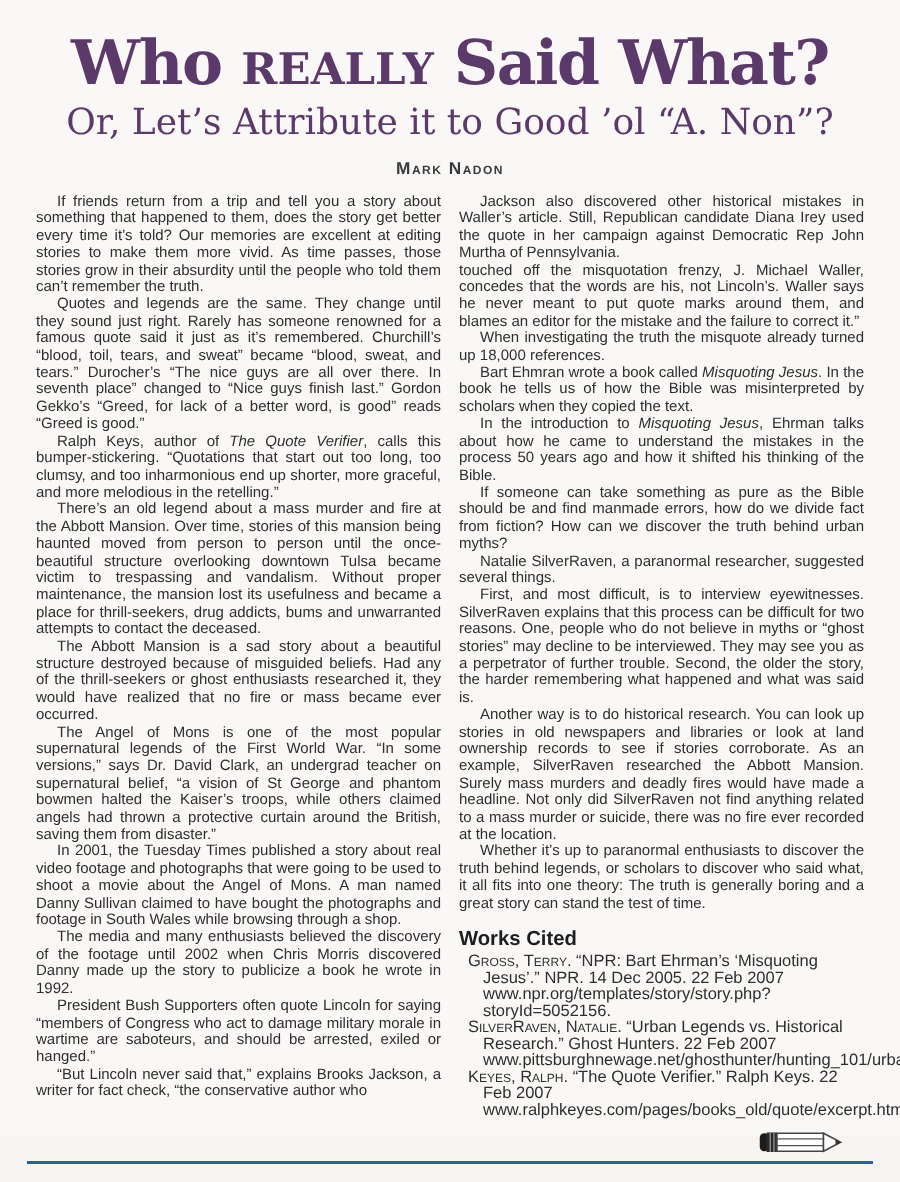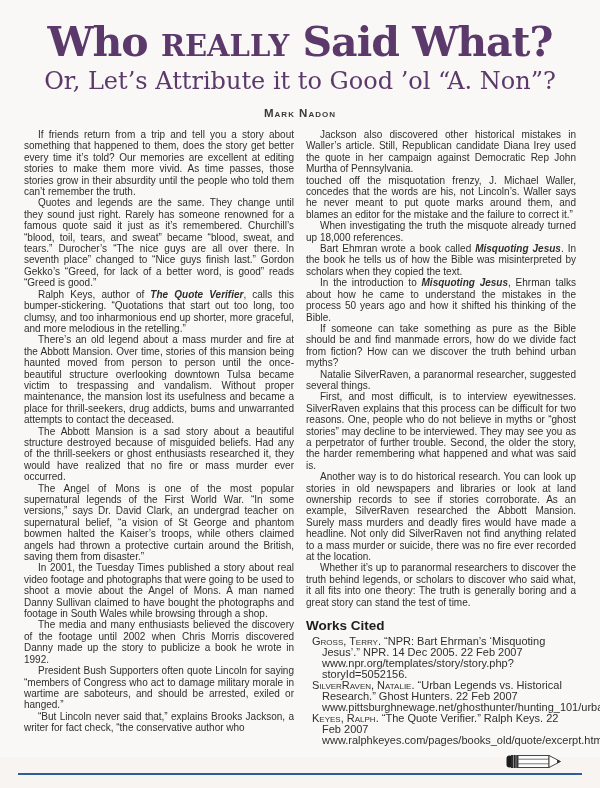--- a/index.html
+++ b/index.html
@@ -55,21 +55,21 @@
   .column{width:270px;}
   .para{
     margin:0;
     font-size:10px;
     line-height:11.4px;
     text-align:justify;
     text-indent:14px;
     color:#2e2e2e;
   }
   .para.no-indent{text-indent:0;}
-  .it{font-style:italic;font-weight:bold;}
+  .it{font-style:italic;}
   
   .works-cited{margin-top:10px;}
   .wc-heading{
     font-size:13.5px;
     font-weight:bold;
     color:#1d1d1d;
     margin:0 0 3px 0;
   }
   .citation{
     font-size:11px;
@@ -123,40 +123,40 @@
     <div class="byline">Mark Nadon</div>
   </div>
 
   <div class="columns">
     <div class="column">
       <div>
           <p class="para"><span>If friends return from a trip and tell you a story about something that happened to them, does the story get better every time it’s told? Our memories are excellent at editing stories to make them more vivid. As time passes, those stories grow in their absurdity until the people who told them can’t remember the truth.</span></p>
           <p class="para"><span>Quotes and legends are the same. They change until they sound just right. Rarely has someone renowned for a famous quote said it just as it’s remembered. Churchill’s “blood, toil, tears, and sweat” became “blood, sweat, and tears.” Durocher’s “The nice guys are all over there. In seventh place” changed to “Nice guys finish last.” Gordon Gekko’s “Greed, for lack of a better word, is good” reads “Greed is good.”</span></p>
           <p class="para"><span>Ralph Keys, author of </span><span class="it">The Quote Verifier</span><span>, calls this bumper-stickering. “Quotations that start out too long, too clumsy, and too inharmonious end up shorter, more graceful, and more melodious in the retelling.”</span></p>
           <p class="para"><span>There’s an old legend about a mass murder and fire at the Abbott Mansion. Over time, stories of this mansion being haunted moved from person to person until the once-beautiful structure overlooking downtown Tulsa became victim to trespassing and vandalism. Without proper maintenance, the mansion lost its usefulness and became a place for thrill-seekers, drug addicts, bums and unwarranted attempts to contact the deceased.</span></p>
-          <p class="para"><span>The Abbott Mansion is a sad story about a beautiful structure destroyed because of misguided beliefs. Had any of the thrill-seekers or ghost enthusiasts researched it, they would have realized that no fire or mass murder ever occurred.</span></p>
+          <p class="para"><span>The Abbott Mansion is a sad story about a beautiful structure destroyed because of misguided beliefs. Had any of the thrill-seekers or ghost enthusiasts researched it, they would have realized that no fire or mass became ever occurred.</span></p>
           <p class="para"><span>The Angel of Mons is one of the most popular supernatural legends of the First World War. “In some versions,” says Dr. David Clark, an undergrad teacher on supernatural belief, “a vision of St George and phantom bowmen halted the Kaiser’s troops, while others claimed angels had thrown a protective curtain around the British, saving them from disaster.”</span></p>
           <p class="para"><span>In 2001, the Tuesday Times published a story about real video footage and photographs that were going to be used to shoot a movie about the Angel of Mons. A man named Danny Sullivan claimed to have bought the photographs and footage in South Wales while browsing through a shop.</span></p>
           <p class="para"><span>The media and many enthusiasts believed the discovery of the footage until 2002 when Chris Morris discovered Danny made up the story to publicize a book he wrote in 1992.</span></p>
           <p class="para"><span>President Bush Supporters often quote Lincoln for saying “members of Congress who act to damage military morale in wartime are saboteurs, and should be arrested, exiled or hanged.”</span></p>
           <p class="para"><span>“But Lincoln never said that,” explains Brooks Jackson, a writer for fact check, “the conservative author who</span></p>
         </div>
     </div>
     <div class="column">
       <div>
           <p class="para"><span>Jackson also discovered other historical mistakes in Waller’s article. Still, Republican candidate Diana Irey used the quote in her campaign against Democratic Rep John Murtha of Pennsylvania.</span></p>
           <p class="para no-indent"><span>touched off the misquotation frenzy, J. Michael Waller, concedes that the words are his, not Lincoln’s. Waller says he never meant to put quote marks around them, and blames an editor for the mistake and the failure to correct it.”</span></p>
           <p class="para"><span>When investigating the truth the misquote already turned up 18,000 references.</span></p>
           <p class="para"><span>Bart Ehmran wrote a book called </span><span class="it">Misquoting Jesus</span><span>. In the book he tells us of how the Bible was misinterpreted by scholars when they copied the text.</span></p>
           <p class="para"><span>In the introduction to </span><span class="it">Misquoting Jesus</span><span>, Ehrman talks about how he came to understand the mistakes in the process 50 years ago and how it shifted his thinking of the Bible.</span></p>
           <p class="para"><span>If someone can take something as pure as the Bible should be and find manmade errors, how do we divide fact from fiction? How can we discover the truth behind urban myths?</span></p>
           <p class="para"><span>Natalie SilverRaven, a paranormal researcher, suggested several things.</span></p>
           <p class="para"><span>First, and most difficult, is to interview eyewitnesses. SilverRaven explains that this process can be difficult for two reasons. One, people who do not believe in myths or “ghost stories” may decline to be interviewed. They may see you as a perpetrator of further trouble. Second, the older the story, the harder remembering what happened and what was said is.</span></p>
           <p class="para"><span>Another way is to do historical research. You can look up stories in old newspapers and libraries or look at land ownership records to see if stories corroborate. As an example, SilverRaven researched the Abbott Mansion. Surely mass murders and deadly fires would have made a headline. Not only did SilverRaven not find anything related to a mass murder or suicide, there was no fire ever recorded at the location.</span></p>
-          <p class="para"><span>Whether it’s up to paranormal researchers to discover the truth behind legends, or scholars to discover who said what, it all fits into one theory: The truth is generally boring and a great story can stand the test of time.</span></p>
+          <p class="para"><span>Whether it’s up to paranormal enthusiasts to discover the truth behind legends, or scholars to discover who said what, it all fits into one theory: The truth is generally boring and a great story can stand the test of time.</span></p>
         </div>
       <div class="works-cited">
         <h3 class="wc-heading">Works Cited</h3>
         <div>
             <div class="citation"><span class="sc">Gross, Terry</span>. “NPR: Bart Ehrman’s ‘Misquoting Jesus’.” NPR. 14 Dec 2005. 22 Feb 2007 www.npr.org/templates/story/story.php?storyId=5052156.</div>
             <div class="citation"><span class="sc">SilverRaven, Natalie</span>. “Urban Legends vs. Historical Research.” Ghost Hunters. 22 Feb 2007 www.pittsburghnewage.net/ghosthunter/hunting_101/urban_legends.htm.</div>
             <div class="citation"><span class="sc">Keyes, Ralph</span>. “The Quote Verifier.” Ralph Keys. 22 Feb 2007 www.ralphkeyes.com/pages/books_old/quote/excerpt.htm.</div>
           </div>
       </div>
       <div class="pencil-wrap">

